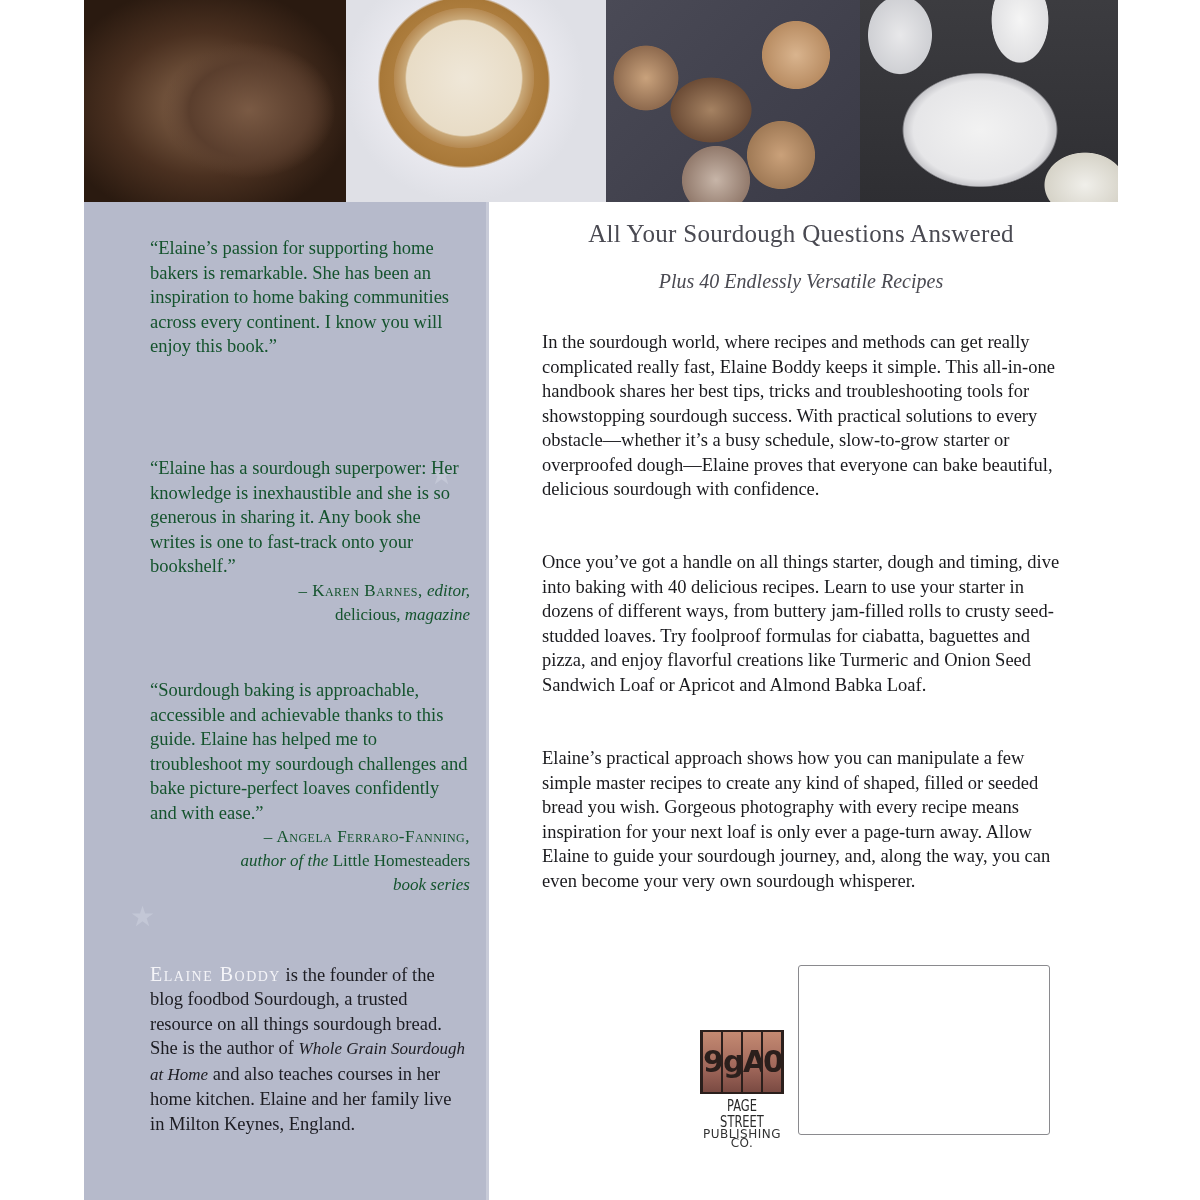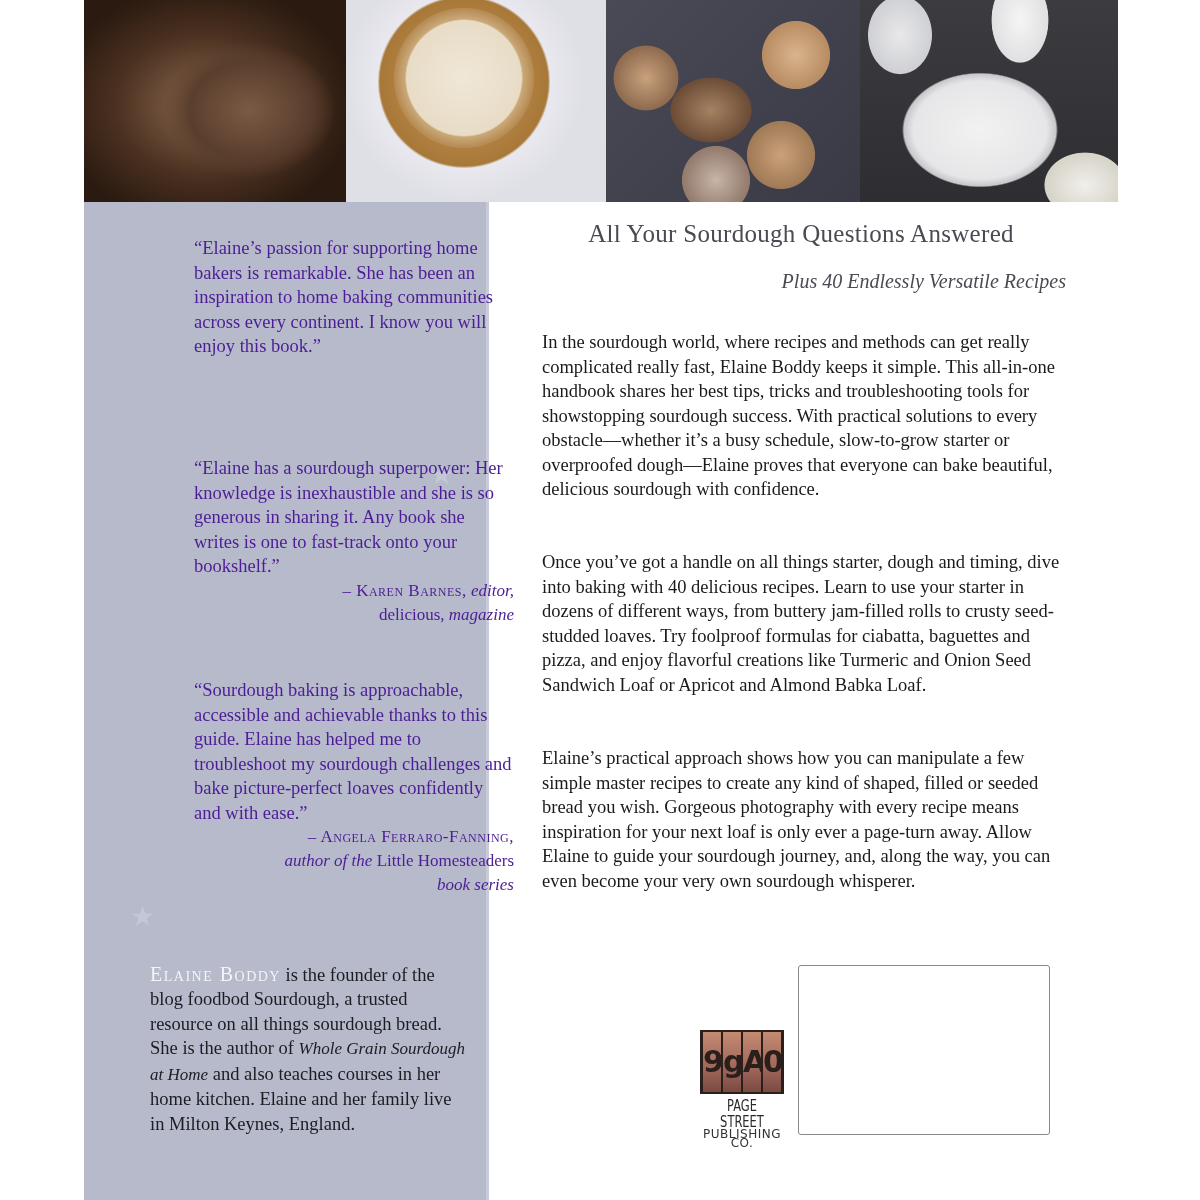--- a/index.html
+++ b/index.html
@@ -32,38 +32,38 @@
       radial-gradient(ellipse 45px 55px at 40px 35px, #e8e8ea 0%, #cfd0d4 70%, transparent 72%),
       radial-gradient(ellipse 40px 60px at 160px 20px, #f5f5f5 0%, #e0e0e2 70%, transparent 72%),
       radial-gradient(ellipse 50px 40px at 225px 185px, #f0efea 0%, #d6d3c8 80%, transparent 82%),
       linear-gradient(180deg, #3c3c40 0%, #2e2e32 100%);
   }
   
   .left-panel {
     position: absolute; left: 0; top: 202px; width: 402px; height: 998px;
     background: #b6bacb; border-right: 3px solid #c8cbd8;
   }
-  .quote-block { position: absolute; left: 66px; width: 320px; color: #4c1d95; font-size: 18.5px; line-height: 24.5px; margin-left: 44px; }
+  .quote-block { position: absolute; left: 66px; width: 320px; color: #14532d; font-size: 18.5px; line-height: 24.5px; }
   .quote-text { margin: 0; }
   .attribution { text-align: right; margin: 0; font-size: 17px; line-height: 24px; }
   .attr-name { font-variant: small-caps; letter-spacing: 0.5px; }
   .attr-role { font-style: italic; }
   .q1 { top: 34px; }
   .q2 { top: 254px; }
   .q3 { top: 476px; }
   .bio { position: absolute; left: 66px; top: 741px; width: 320px; color: #1c1c22; font-size: 18.5px; line-height: 24.5px; }
   .bio-name { color: #f4f4f8; font-variant: small-caps; letter-spacing: 1.5px; font-size: 20px; text-align: center; }
   .bio-italic { font-style: italic; font-size: 17px; }
   .star { position: absolute; color: #c3c7d6; font-size: 28px; }
   .star-1 { left: 345px; top: 256px; }
   .star-2 { left: 46px; top: 698px; }
   
   .right { position: absolute; left: 452px; top: 202px; width: 530px; }
   .headline { position: absolute; top: 18px; left: 0; width: 530px; text-align: center; color: #4a4a52; font-size: 25px; letter-spacing: 0.3px; }
-  .subhead { position: absolute; top: 68px; left: 0; width: 530px; text-align: right; color: #4a4a52; font-size: 20px; font-style: italic; }
+  .subhead { position: absolute; top: 68px; left: 0; width: 530px; text-align: center; color: #4a4a52; font-size: 20px; font-style: italic; }
   .body-para { position: absolute; left: 0; width: 520px; color: #1a1a1e; font-size: 18.5px; line-height: 24.5px; margin: 6px; }
   .p1 { top: 122px; }
   .p2 { top: 342px; }
   .p3 { top: 538px; }
   
   .logo { position: absolute; left: 616px; top: 1030px; width: 84px; text-align: center; }
   .logo-mark { display: flex; height: 64px; background: #2b1f1c; padding: 2px 3px; box-sizing: border-box; gap: 2px; justify-content: center; align-items: stretch; }
   .logo-glyph { flex: 1; background: linear-gradient(180deg, #c48a72 0%, #a0675a 60%, #7a4a42 100%); color: #2b1f1c; font-family: "DejaVu Sans", sans-serif; font-weight: bold; font-size: 30px; line-height: 60px; overflow: hidden; }
   .logo-name { font-family: "DejaVu Sans Condensed", "DejaVu Sans", sans-serif; font-size: 15px; letter-spacing: 0px; color: #2a2a2a; margin-top: 4px; line-height: 16px; transform: scaleX(0.85); }
   .logo-sub { font-family: "DejaVu Sans", sans-serif; font-size: 12px; color: #333; letter-spacing: 0.5px; line-height: 9px; }

